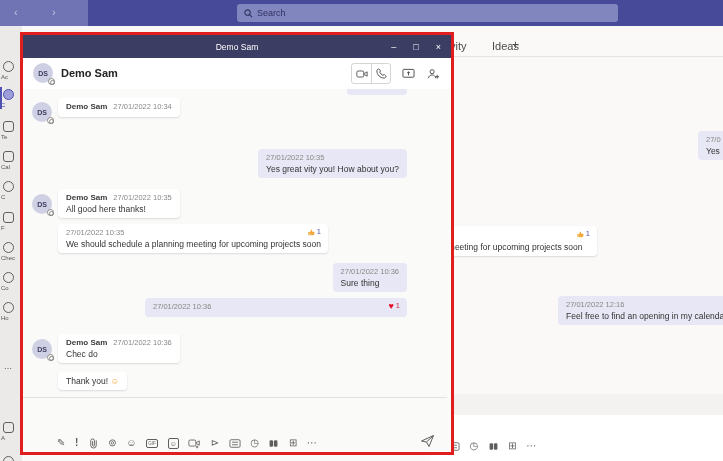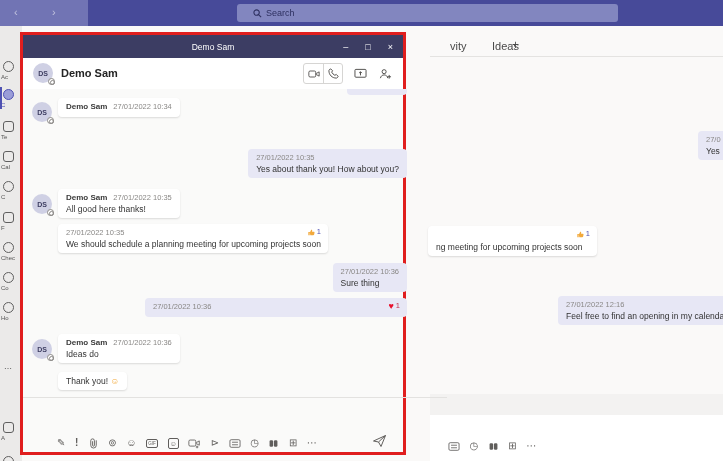--- a/index.html
+++ b/index.html
@@ -3,21 +3,21 @@
 <meta charset="utf-8">
 <style>
   * { margin:0; padding:0; box-sizing:border-box; }
   body { font-family:"Liberation Sans", sans-serif; }
   .screen { position:relative; width:723px; height:461px; overflow:hidden; background:#F3F2F1; }
 
   
   .topbar { position:absolute; left:0; top:0; width:723px; height:26px; background:#474A99; z-index:5; }
   .topbar-left { position:absolute; left:0; top:0; width:88px; height:26px; background:#7174B4; }
   .nav-arrow { position:absolute; top:6px; color:rgba(255,255,255,.55); font-size:11px; line-height:13px; cursor:default; }
-  .search-box { position:absolute; left:237px; top:4px; width:381px; height:18px; background:#8286BF; border-radius:3px; display:flex; align-items:center; padding-left:16px; gap:4px; }
+  .search-box { position:absolute; left:237px; top:4px; width:381px; height:18px; background:#8286BF; border-radius:3px; display:flex; align-items:center; padding-left:7px; gap:4px; }
   .search-box span { font-size:9px; color:#2E3060; }
 
   
   .bg-main { position:absolute; left:22px; top:26px; right:0; bottom:0; background:#FAF9F8; }
   .rail { position:absolute; left:0; top:26px; width:22px; height:435px; background:#EBEAE9; overflow:hidden; z-index:1; }
   .rail-item { position:absolute; left:0; width:22px; text-align:left; }
   .rail-glyph { display:block; margin-left:3px; width:11px; height:11px; border:1px solid #5f5f5f; border-radius:3px; }
   .rail-glyph.round { border-radius:50%; }
   .rail-label { display:block; margin-left:1px; font-size:6px; color:#555; margin-top:2px; white-space:nowrap; }
   .rail-item.active .rail-glyph { border-color:#4F52B2; background:#9b9ed8; }
@@ -33,21 +33,21 @@
   .bubble.sent { background:#E7E7F5; box-shadow:none; }
   .meta { font-size:7.5px; color:#8a8886; margin-bottom:2px; display:flex; gap:6px; align-items:baseline; }
   .meta .sender { font-weight:bold; color:#3b3b3b; font-size:8px; }
   .reaction { position:absolute; top:3px; right:7px; display:flex; align-items:center; gap:2px; font-size:7.5px; }
   .reaction .count-like { color:#4F52B2; }
   .reaction .count-heart { color:#C4314B; }
   .heart-glyph { color:#E8112D; font-size:9px; line-height:8px; }
   .emoji { color:#F2A93B; font-weight:bold; }
 
   
-  .popup { position:absolute; left:20px; top:32px; width:386px; height:423px; border:3px solid #E01E1E; background:#FAFAF9; z-index:10; }
+  .popup { position:absolute; left:20px; top:32px; width:434px; height:423px; border:3px solid #E01E1E; background:#FAFAF9; z-index:10; }
   .titlebar { position:relative; height:23px; background:#3C3D63; display:flex; align-items:center; justify-content:center; }
   .titlebar .title { color:#fff; font-size:8.5px; }
   .win-controls { position:absolute; right:10px; top:0; height:23px; display:flex; align-items:center; gap:17px; color:#fff; }
   .win-controls span { font-size:9px; cursor:default; }
 
   .chat-header { position:relative; height:31px; background:#fff; }
   .avatar { position:absolute; width:20px; height:20px; border-radius:50%; background:#CFD0E4; color:#3c3c60; font-size:7px; font-weight:bold; display:flex; align-items:center; justify-content:center; }
   .presence { position:absolute; right:-2px; bottom:-2px; width:7px; height:7px; border-radius:50%; background:#fff; border:1px solid #8a8886; }
   .presence::after { content:""; position:absolute; left:1px; top:1px; width:3px; height:3px; border:1px solid #8a8886; border-radius:50%; }
   .chat-header .avatar { left:10px; top:5px; }
@@ -252,21 +252,21 @@
         <div class="meta">
             <span class="sender">Demo Sam</span>
             <span>27/01/2022 10:34</span>
           </div>
       </div>
 
       <div class="bubble sent" style="right:40px; top:60px;">
         <div class="meta">
             <span>27/01/2022 10:35</span>
           </div>
-        <div>Yes about thank you! How about you?</div>
+        <div>Yes great vity you! How about you?</div>
       </div>
 
       <div class="avatar" style="left:9px; top:105px;">
         <span>DS</span>
         <span class="presence"></span>
       </div>
       <div class="bubble" style="left:35px; top:100px;">
         <div class="meta">
             <span class="sender">Demo Sam</span>
             <span>27/01/2022 10:35</span>
@@ -306,21 +306,21 @@
 
       <div class="avatar" style="left:9px; top:250px;">
         <span>DS</span>
         <span class="presence"></span>
       </div>
       <div class="bubble" style="left:35px; top:245px;">
         <div class="meta">
             <span class="sender">Demo Sam</span>
             <span>27/01/2022 10:36</span>
           </div>
-        <div>Ideas do</div>
+        <div>Chec do</div>
       </div>
 
       <div class="bubble" style="left:35px; top:283px;">
         <span>Thank you!</span> <span class="emoji">☺</span>
       </div>
 
     </div>
 
     <div class="compose-divider"></div>
 

